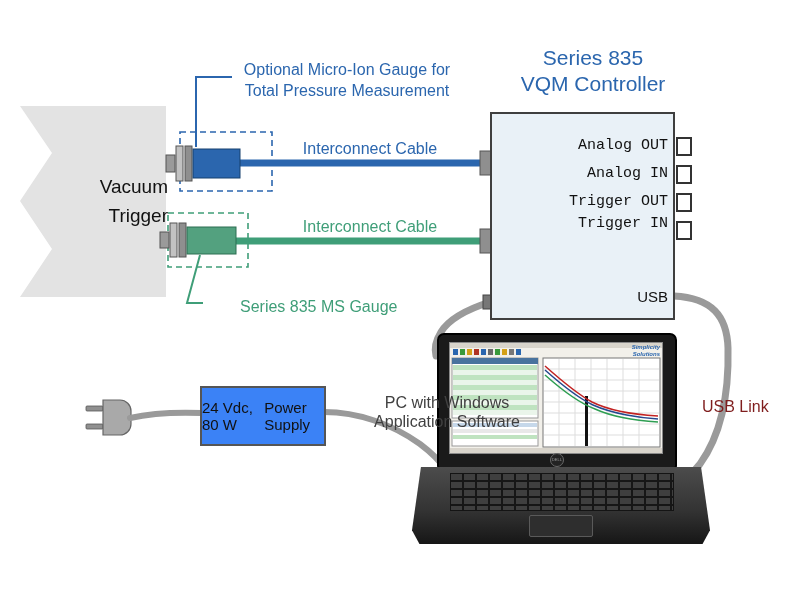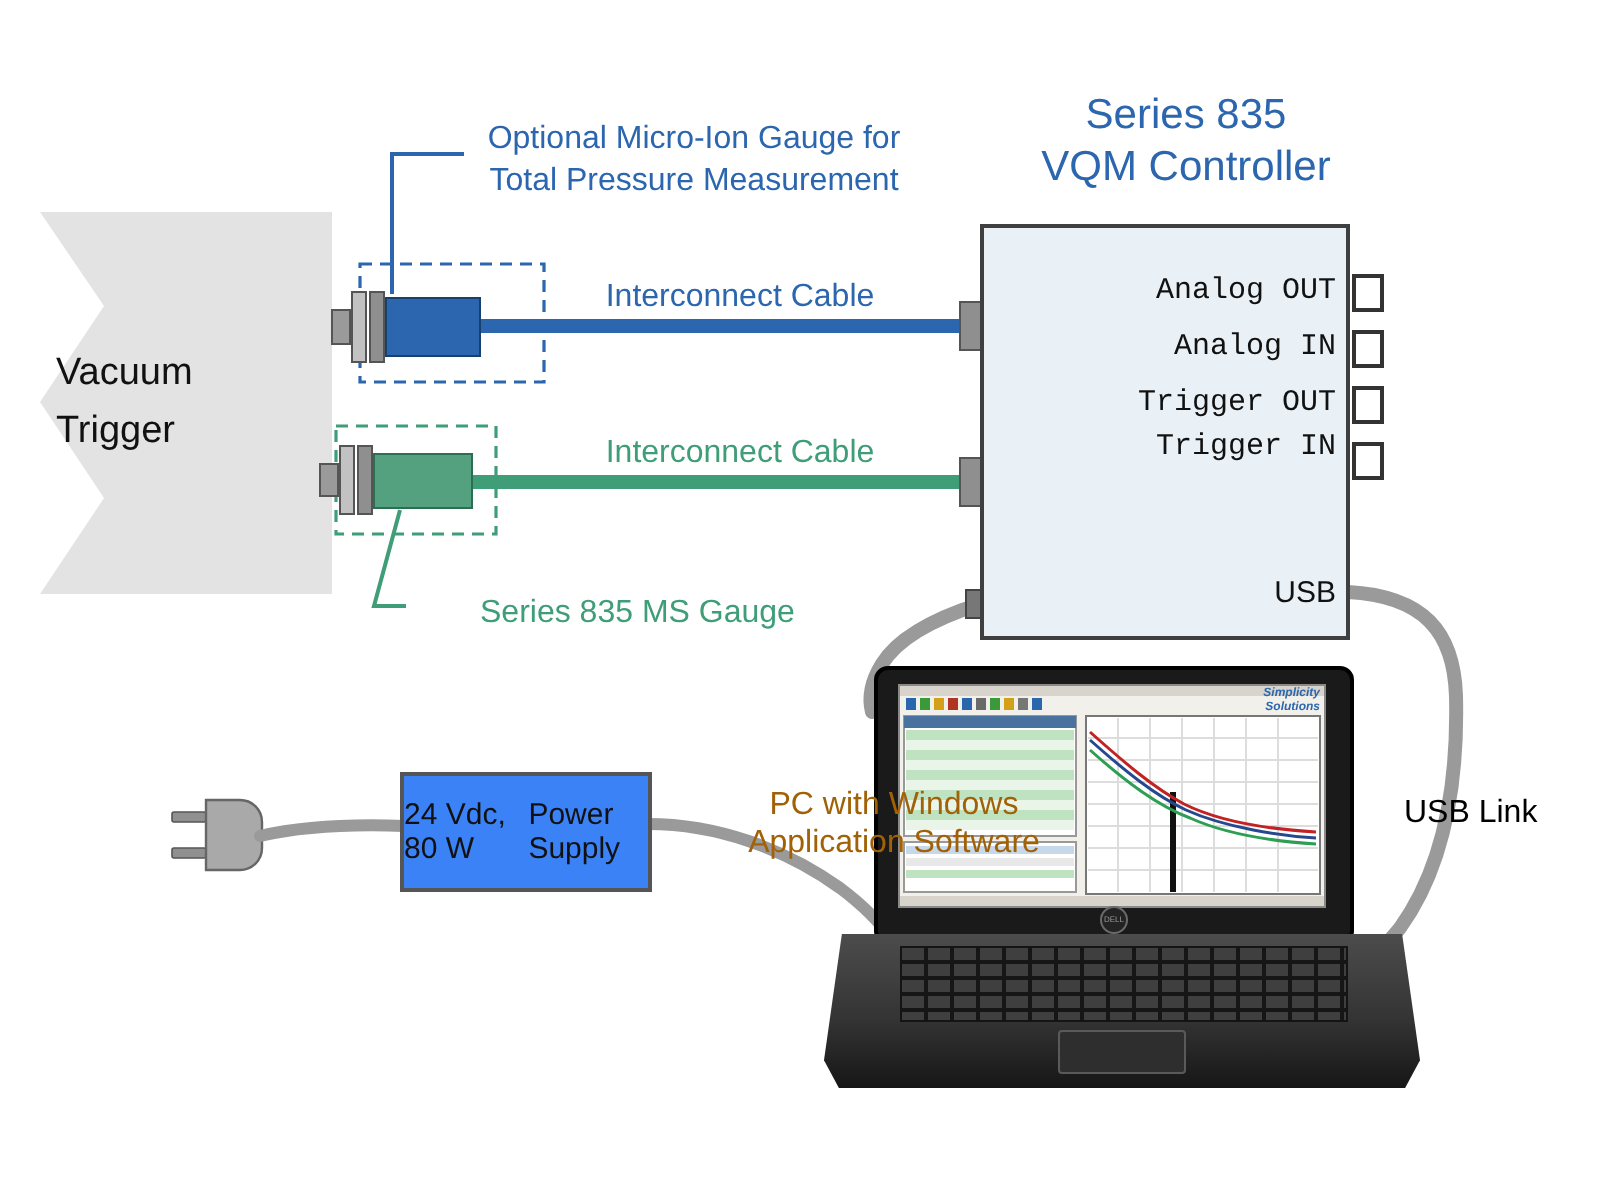--- a/index.html
+++ b/index.html
@@ -3,28 +3,28 @@
 <meta charset="utf-8">
 <style>
   html,body{margin:0;padding:0;background:#fff;}
   #canvas{position:relative;width:800px;height:600px;background:#ffffff;overflow:hidden;
           font-family:"Liberation Sans",sans-serif;}
   .txt{position:absolute;z-index:4;}
   .blue{color:#2b66ae;}
   .green{color:#3f9e78;}
   #shapes{position:absolute;left:0;top:0;z-index:1;}
 
-  #chamber-label{left:28px;top:172px;width:140px;font-size:19px;line-height:29px;color:#111;text-align:left;}
+  #chamber-label{left:28px;top:172px;width:140px;font-size:19px;line-height:29px;color:#111;text-align:right;}
   #micro-ion-label{left:230px;top:59px;width:234px;font-size:16px;line-height:21px;text-align:center;}
   #interconnect-top{left:290px;top:140px;width:160px;font-size:16px;text-align:center;}
   #interconnect-bottom{left:290px;top:218px;width:160px;font-size:16px;text-align:center;}
   #ms-gauge-label{left:207px;top:298px;width:220px;font-size:16px;margin-left:33px;}
   #controller-title{left:498px;top:45px;width:190px;font-size:21px;line-height:26px;text-align:center;}
-  #usb-link-label{left:702px;top:398px;width:84px;font-size:16px;color:#000000;}
-  #pc-label{left:357px;top:393px;width:180px;font-size:16px;line-height:19px;text-align:center;color:#a16207;}
+  #usb-link-label{left:702px;top:398px;width:84px;font-size:16px;color:#7f1d1d;}
+  #pc-label{left:357px;top:393px;width:180px;font-size:16px;line-height:19px;text-align:center;color:#404040;}
 
   #controller-box{position:absolute;left:490px;top:112px;width:185px;height:208px;background:#e9f1f7;
                   border:2px solid #3f3f3f;box-sizing:border-box;z-index:2;}
   .port-label{position:absolute;left:540px;width:128px;text-align:right;font-size:15px;color:#111;z-index:4;font-family:Liberation Mono, monospace;}
   .pl-0{top:137px;} .pl-1{top:165px;} .pl-2{top:193px;} .pl-3{top:215px;}
   .port-square{position:absolute;left:676px;width:12px;height:15px;background:#fff;border:2px solid #333;z-index:2;}
   .ps-0{top:137px;} .ps-1{top:165px;} .ps-2{top:193px;} .ps-3{top:221px;}
   #usb-label{left:612px;top:288px;width:56px;text-align:right;font-size:15px;color:#111;}
 
   #power-supply{position:absolute;left:200px;top:386px;width:126px;height:60px;background:#3b82f6;

